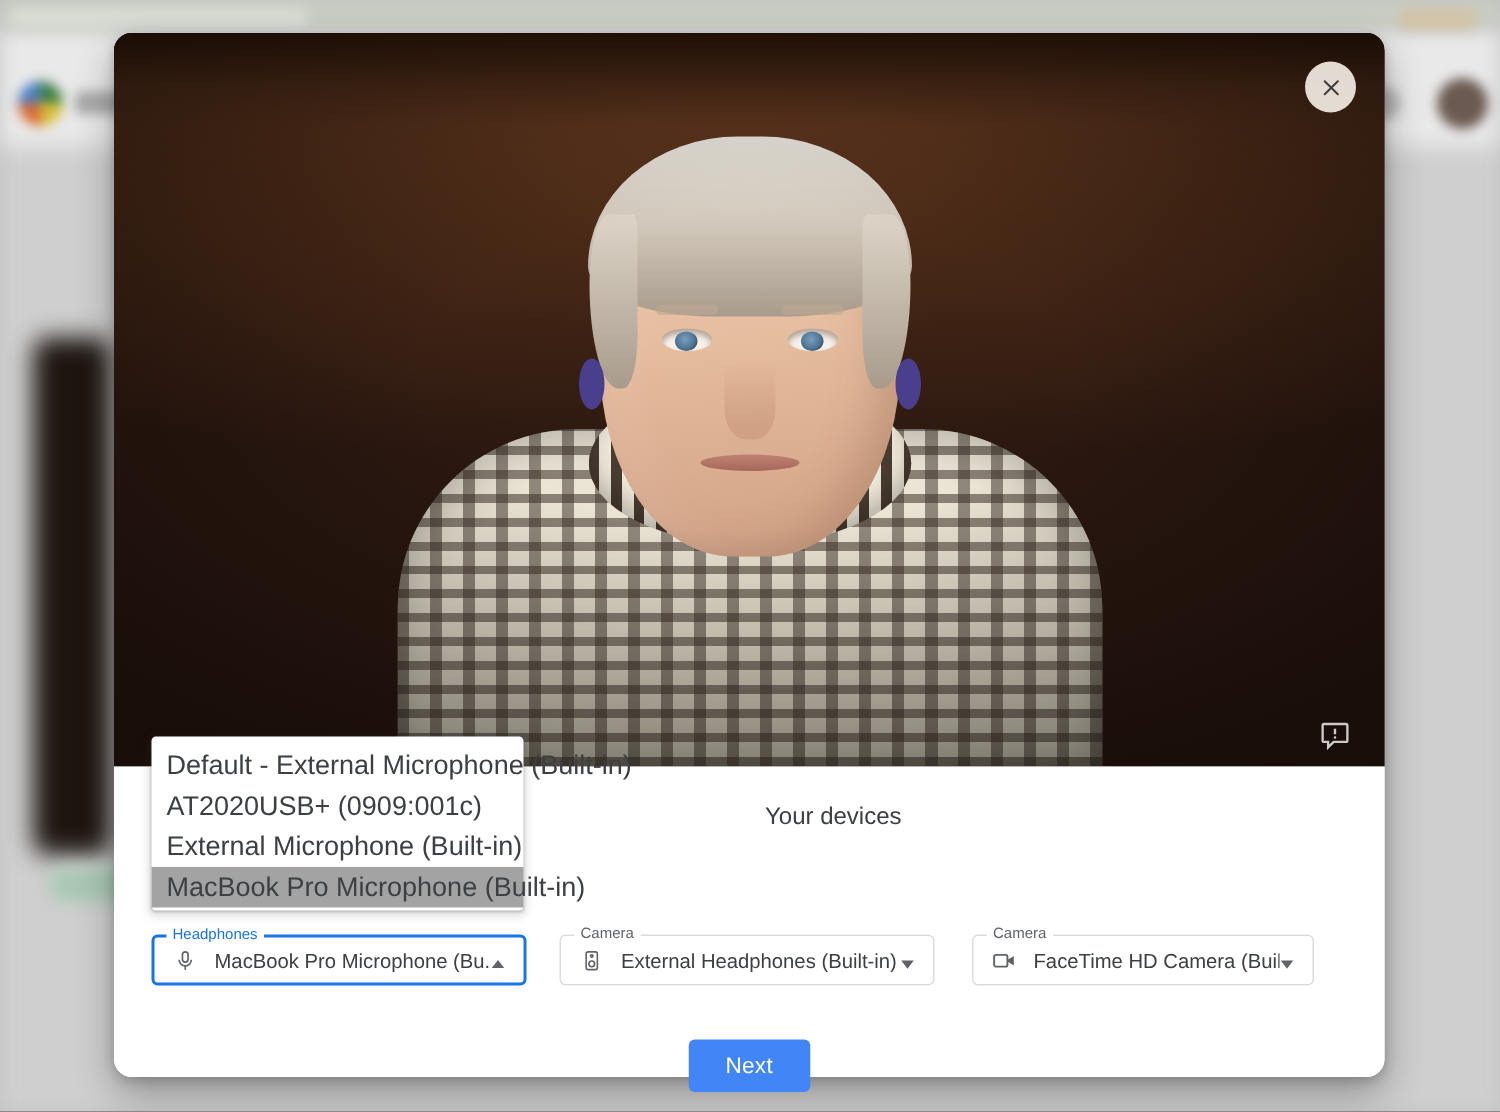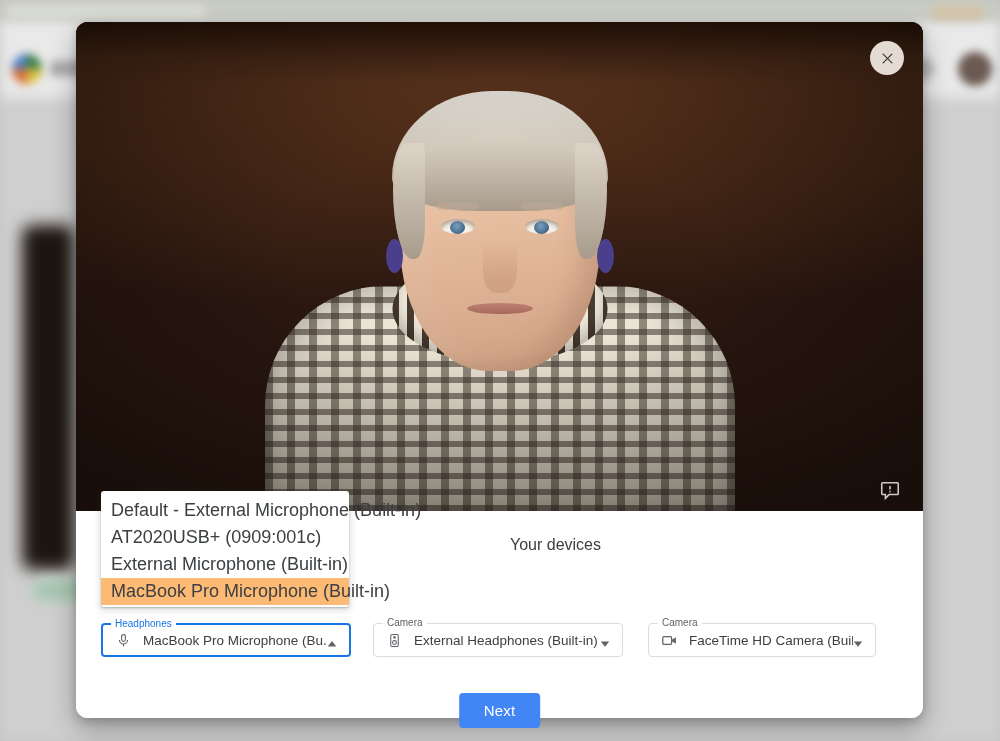--- a/index.html
+++ b/index.html
@@ -422,21 +422,21 @@
     height: 27px;
     display: flex;
     align-items: center;
     padding: 0 10px;
     font-size: 18px;
     color: #3c4043;
     white-space: nowrap;
     cursor: pointer;
   }
   .dd-item.selected {
-    background: #fdba74;
+    background: #a3a3a3;
   }
 </style>
 </head>
 <body>
 
 <div id="backdrop">
   <div id="bg-page"></div>
   <div id="bg-header-strip"></div>
   <div id="bg-logo"></div>
   <div id="bg-logo-text"></div>

